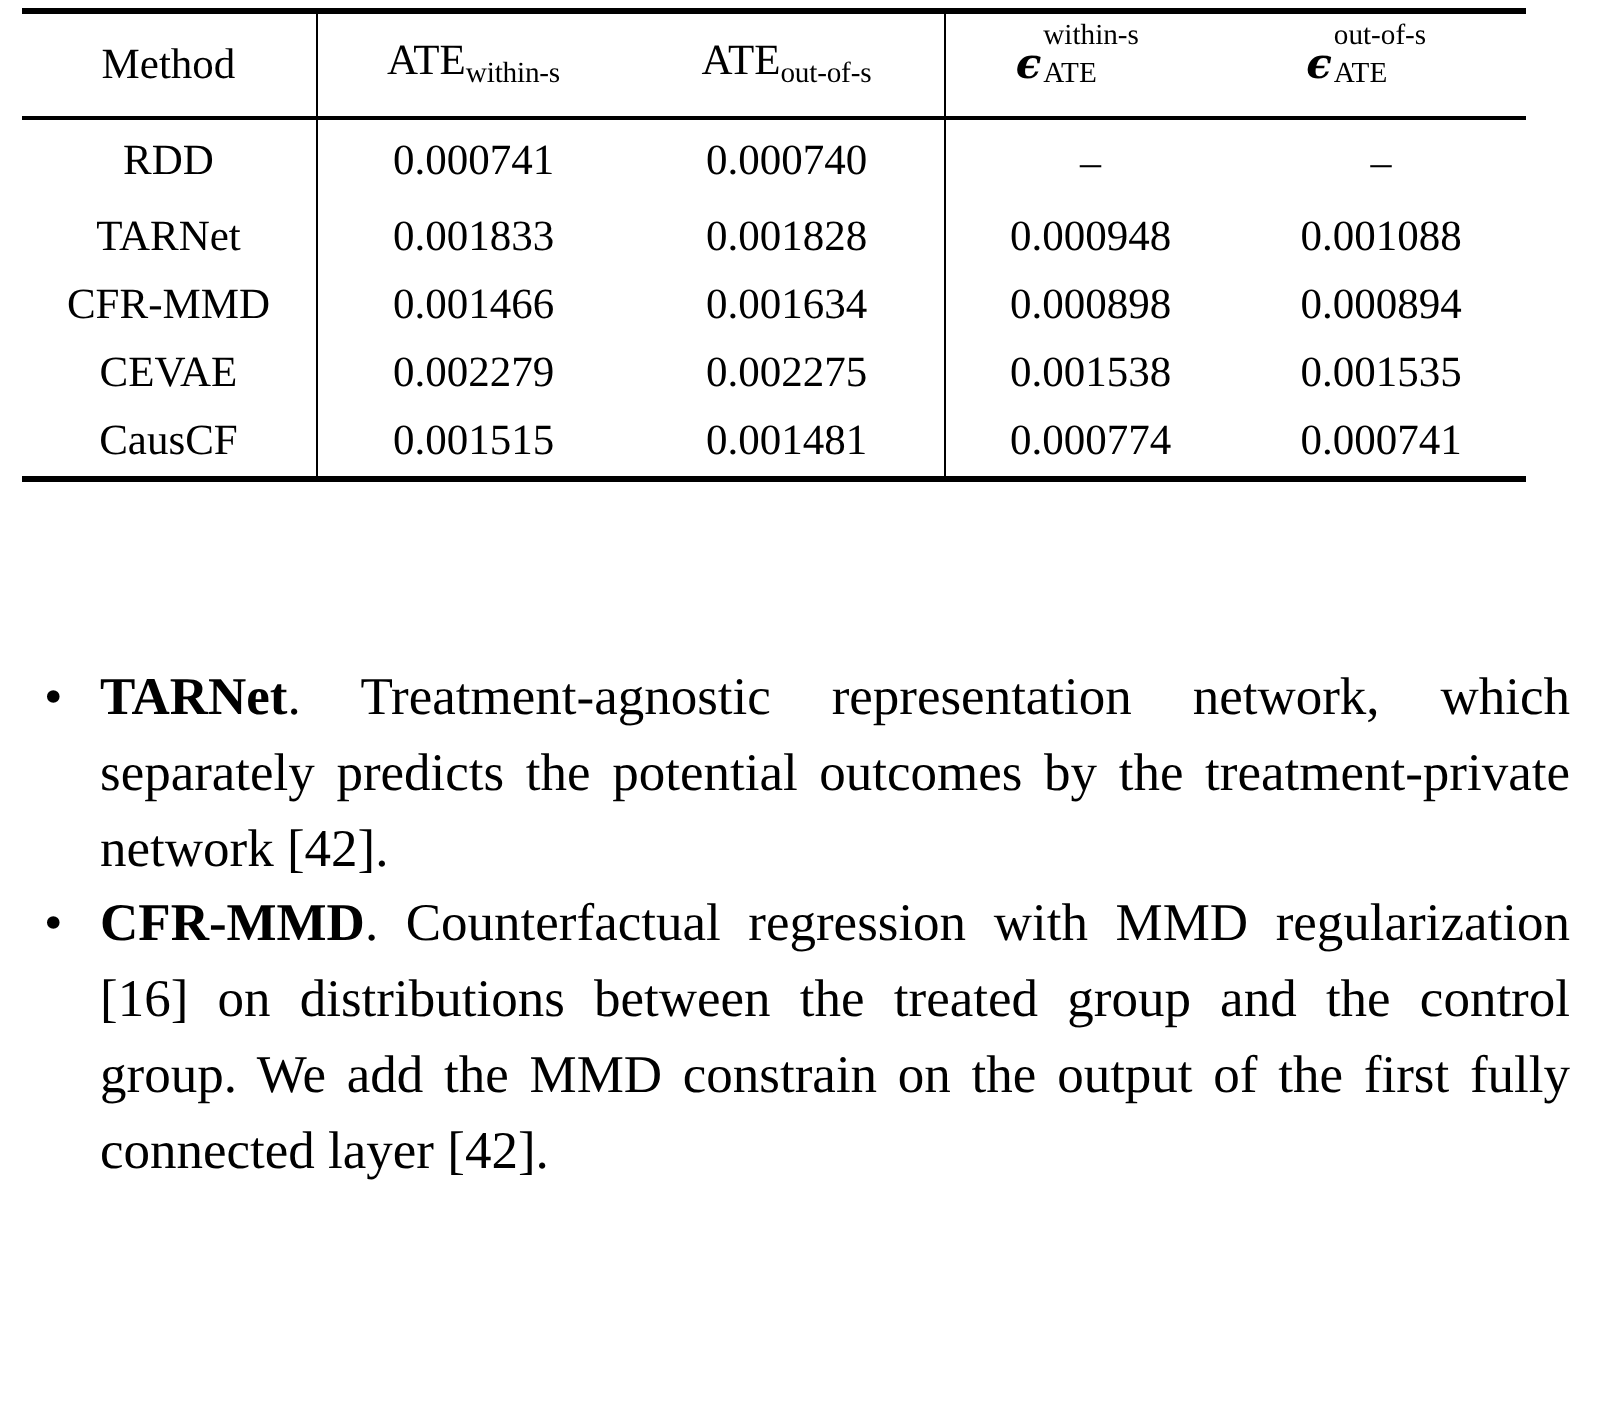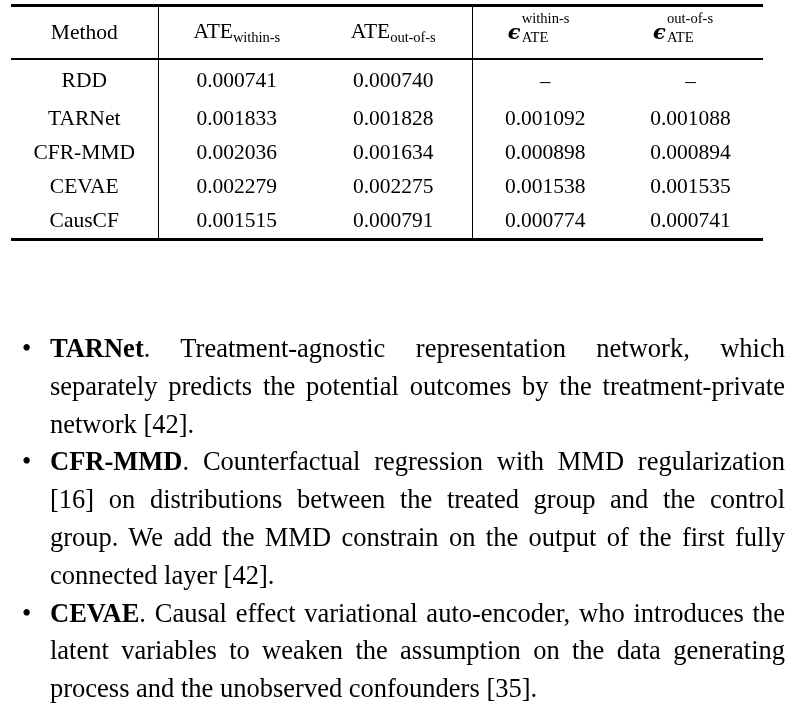--- a/index.html
+++ b/index.html
@@ -210,41 +210,41 @@
           <td class="dcell midrule vsep dash">–</td>
           <td class="dcell midrule dash">–</td>
         </tr>
       </tbody>
 
       <tbody>
         <tr>
           <td class="dmethod">TARNet</td>
           <td class="dcell vsep">0.001833</td>
           <td class="dcell">0.001828</td>
-          <td class="dcell vsep">0.001092</td>
+          <td class="dcell vsep">0.000948</td>
           <td class="dcell">0.001088</td>
         </tr>
         <tr>
           <td class="dmethod">CFR-MMD</td>
-          <td class="dcell vsep">0.002036</td>
+          <td class="dcell vsep">0.001466</td>
           <td class="dcell">0.001634</td>
           <td class="dcell vsep">0.000898</td>
           <td class="dcell">0.000894</td>
         </tr>
         <tr>
           <td class="dmethod">CEVAE</td>
           <td class="dcell vsep">0.002279</td>
           <td class="dcell">0.002275</td>
           <td class="dcell vsep">0.001538</td>
           <td class="dcell">0.001535</td>
         </tr>
         <tr>
           <td class="dmethod">CausCF</td>
           <td class="dcell vsep bold">0.001515</td>
-          <td class="dcell bold">0.000791</td>
+          <td class="dcell bold">0.001481</td>
           <td class="dcell vsep bold">0.000774</td>
           <td class="dcell bold">0.000741</td>
         </tr>
       </tbody>
 
       <tfoot>
         <tr>
           <td class="bottomrule" style="height:0"></td>
           <td class="bottomrule" style="height:0"></td>
           <td class="bottomrule" style="height:0"></td>
@@ -258,20 +258,16 @@
   <div class="bullets">
     <ul class="blist">
       <li>
         <span class="bullet-dot"></span>
         <span class="justified-inner"><span class="term">TARNet</span><span>. Treatment-agnostic representation network, which separately predicts the potential outcomes by the treatment-private network [42].</span></span>
       </li>
       <li>
         <span class="bullet-dot"></span>
         <span class="justified-inner"><span class="term">CFR-MMD</span><span>. Counterfactual regression with MMD regularization [16] on distributions between the treated group and the control group. We add the MMD constrain on the output of the first fully connected layer [42].</span></span>
       </li>
-      <li>
-        <span class="bullet-dot"></span>
-        <span class="justified-inner"><span class="term">CEVAE</span><span>. Causal effect variational auto-encoder, who introduces the latent variables to weaken the assumption on the data generating process and the unobserved confounders [35].</span></span>
-      </li>
     </ul>
   </div>
 
 </div>
 
 </body></html>

